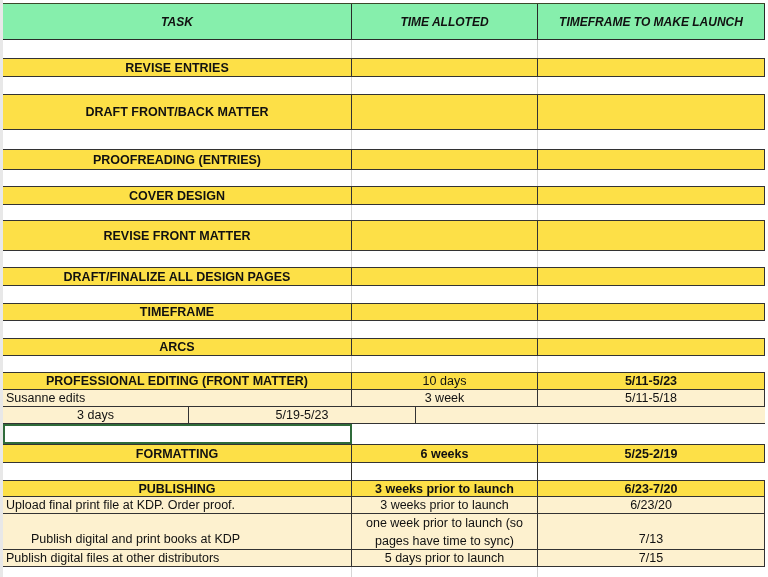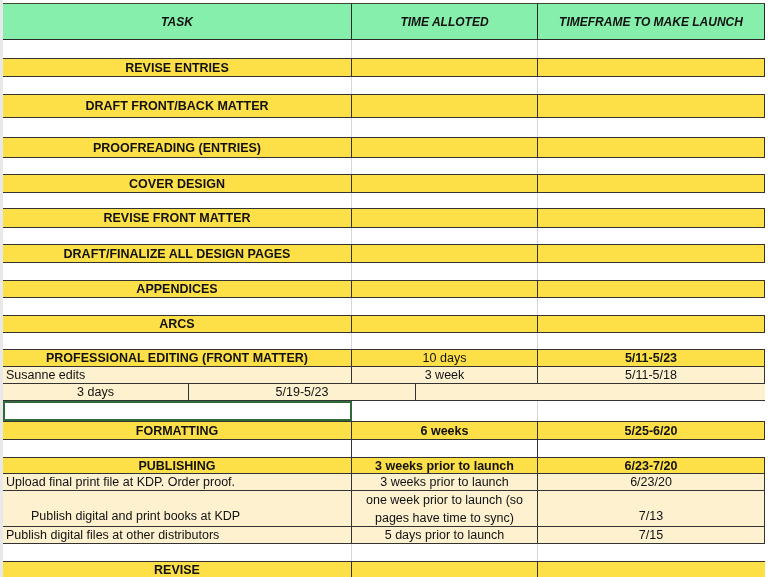--- a/index.html
+++ b/index.html
@@ -56,21 +56,21 @@
     <div class="cell c1 center bold">REVISE ENTRIES</div>
     <div class="cell c2"></div>
     <div class="cell c3"></div>
   </div>
 
   <div class="row blank" style="height:17px">
     <div class="cell c1"></div>
       <div class="cell c2"></div>
       <div class="cell c3"></div>
   </div>
-  <div class="row band" style="height:24px">
+  <div class="row band" style="height:36px">
     <div class="cell c1 center bold">DRAFT FRONT/BACK MATTER</div>
     <div class="cell c2"></div>
     <div class="cell c3"></div>
   </div>
 
   <div class="row blank" style="height:19px">
     <div class="cell c1"></div>
       <div class="cell c2"></div>
       <div class="cell c3"></div>
   </div>
@@ -89,21 +89,21 @@
     <div class="cell c1 center bold">COVER DESIGN</div>
     <div class="cell c2"></div>
     <div class="cell c3"></div>
   </div>
 
   <div class="row blank" style="height:15px">
     <div class="cell c1"></div>
       <div class="cell c2"></div>
       <div class="cell c3"></div>
   </div>
-  <div class="row band" style="height:20px">
+  <div class="row band" style="height:31px">
     <div class="cell c1 center bold">REVISE FRONT MATTER</div>
     <div class="cell c2"></div>
     <div class="cell c3"></div>
   </div>
 
   <div class="row blank" style="height:16px">
     <div class="cell c1"></div>
       <div class="cell c2"></div>
       <div class="cell c3"></div>
   </div>
@@ -112,21 +112,21 @@
     <div class="cell c2"></div>
     <div class="cell c3"></div>
   </div>
 
   <div class="row blank" style="height:17px">
     <div class="cell c1"></div>
       <div class="cell c2"></div>
       <div class="cell c3"></div>
   </div>
   <div class="row band" style="height:18px">
-    <div class="cell c1 center bold">APPENDICES</div>
+    <div class="cell c1 center bold">TIMEFRAME</div>
     <div class="cell c2"></div>
     <div class="cell c3"></div>
   </div>
 
   <div class="row blank" style="height:17px">
     <div class="cell c1"></div>
       <div class="cell c2"></div>
       <div class="cell c3"></div>
   </div>
   <div class="row band" style="height:18px">
@@ -156,21 +156,21 @@
   </div>
 
   <div class="row blank selected" style="height:20px">
     <div class="cell c1"></div>
       <div class="cell c2"></div>
       <div class="cell c3"></div>
   </div>
   <div class="row band" style="height:19px">
     <div class="cell c1 center bold">FORMATTING</div>
     <div class="cell c2 bold">6 weeks</div>
-    <div class="cell c3 bold">5/25-6/20</div>
+    <div class="cell c3 bold">5/25-2/19</div>
   </div>
 
   <div class="row blank thick" style="height:17px">
     <div class="cell c1"></div>
       <div class="cell c2"></div>
       <div class="cell c3"></div>
   </div>
   <div class="row band" style="height:17px">
     <div class="cell c1 center bold">PUBLISHING</div>
     <div class="cell c2 bold">3 weeks prior to launch</div>

